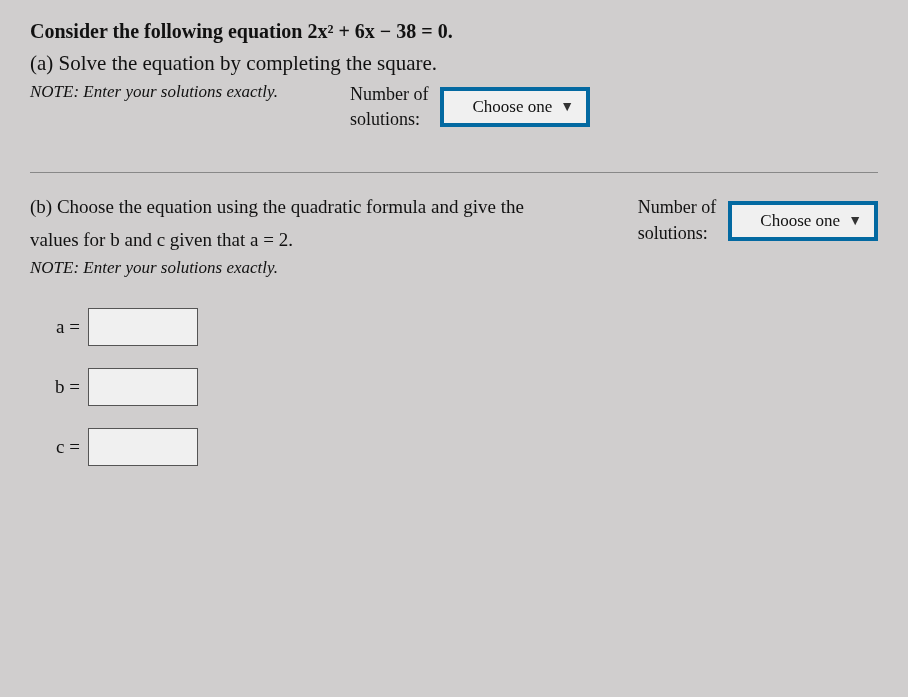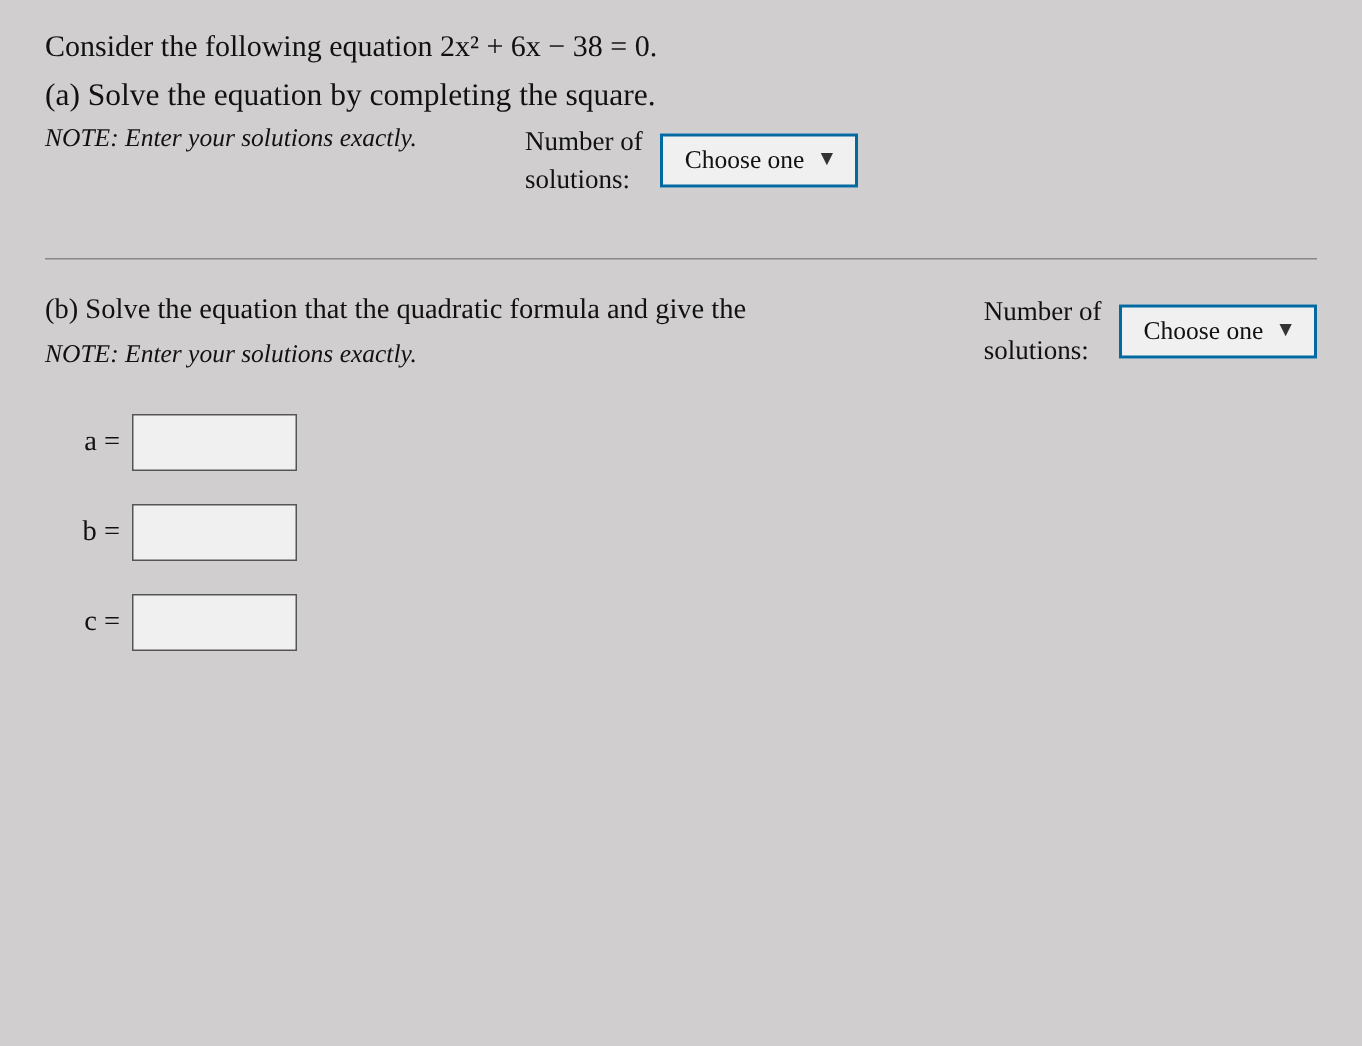--- a/index.html
+++ b/index.html
@@ -21,20 +21,21 @@
     .page-container {
       background-color: #d0cece;
       width: 100%;
       min-height: 697px;
     }
 
     .problem-title {
       font-size: 20px;
       margin-bottom: 8px;
       font-family: Georgia, serif;
+      font-weight: bold;
     }
 
     .part-a {
       margin-bottom: 40px;
     }
 
     .part-a-header {
       font-size: 21px;
       margin-bottom: 6px;
     }
@@ -60,22 +61,22 @@
 
     .solutions-label {
       font-size: 18px;
       line-height: 1.4;
     }
 
     .choose-dropdown {
       display: flex;
       align-items: center;
       background-color: #f0f0f0;
-      border: 2px solid #0369a1;
-      padding: 6px 12px 6px 14px;
+      border: 4px solid #0369a1;
+      padding: 6px 12px 6px 28px;
       font-size: 17px;
       cursor: pointer;
       white-space: nowrap;
       min-width: 130px;
       justify-content: space-between;
       font-family: Georgia, serif;
     }
 
     .dropdown-arrow {
       margin-left: 8px;
@@ -167,21 +168,24 @@
         </div>
       </div>
     </div>
   </div>
 
   <hr class="divider-line">
 
   <div class="part-b">
     <div class="part-b-text-row">
       <div class="part-b-left">
-        <p class="part-b-header">(b) Solve the equation that the quadratic formula and give the</p>
+        <p class="part-b-header">(b) Choose the equation using the quadratic formula and give the</p>
+        <p class="part-b-header">
+          <span>values for b and c given that a = 2.</span>
+        </p>
         <p class="part-b-note">NOTE: Enter your solutions exactly.</p>
       </div>
       <div class="part-b-right">
         <div class="solutions-label">
           <span>Number of</span><br>
           <span>solutions:</span>
         </div>
         <div class="choose-dropdown">
           <span>Choose one</span>
           <span class="dropdown-arrow">▼</span>

